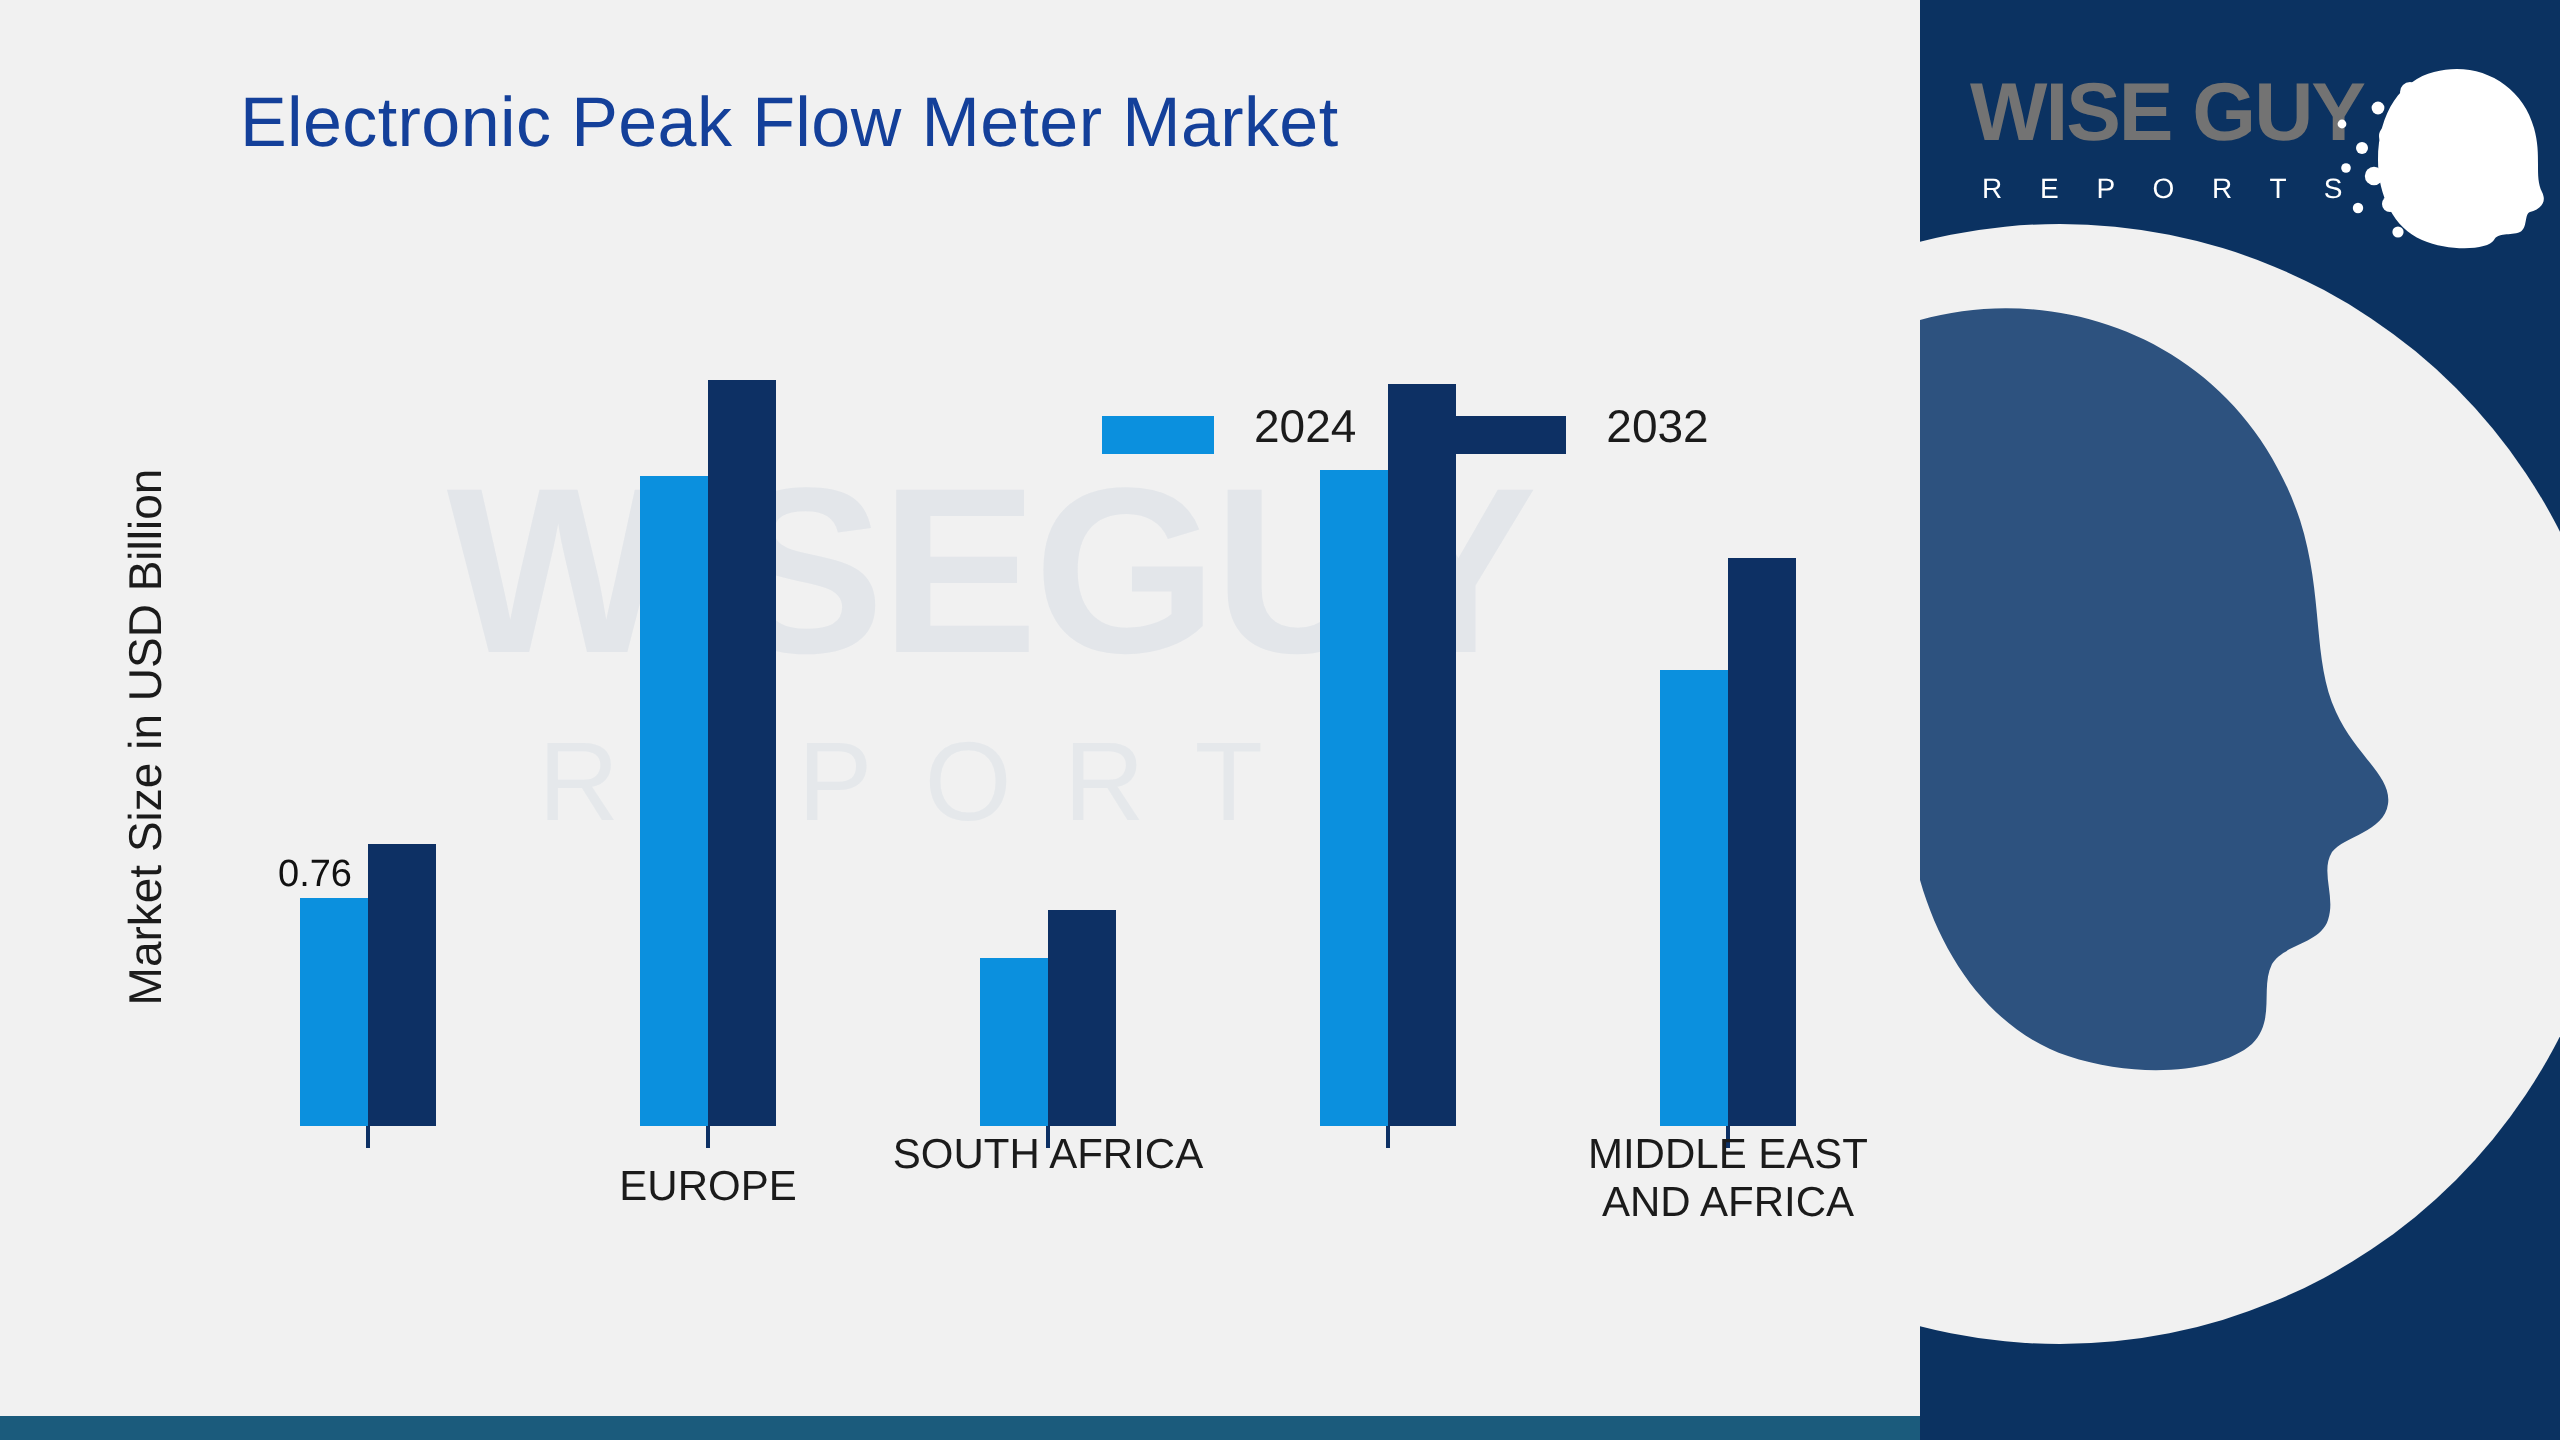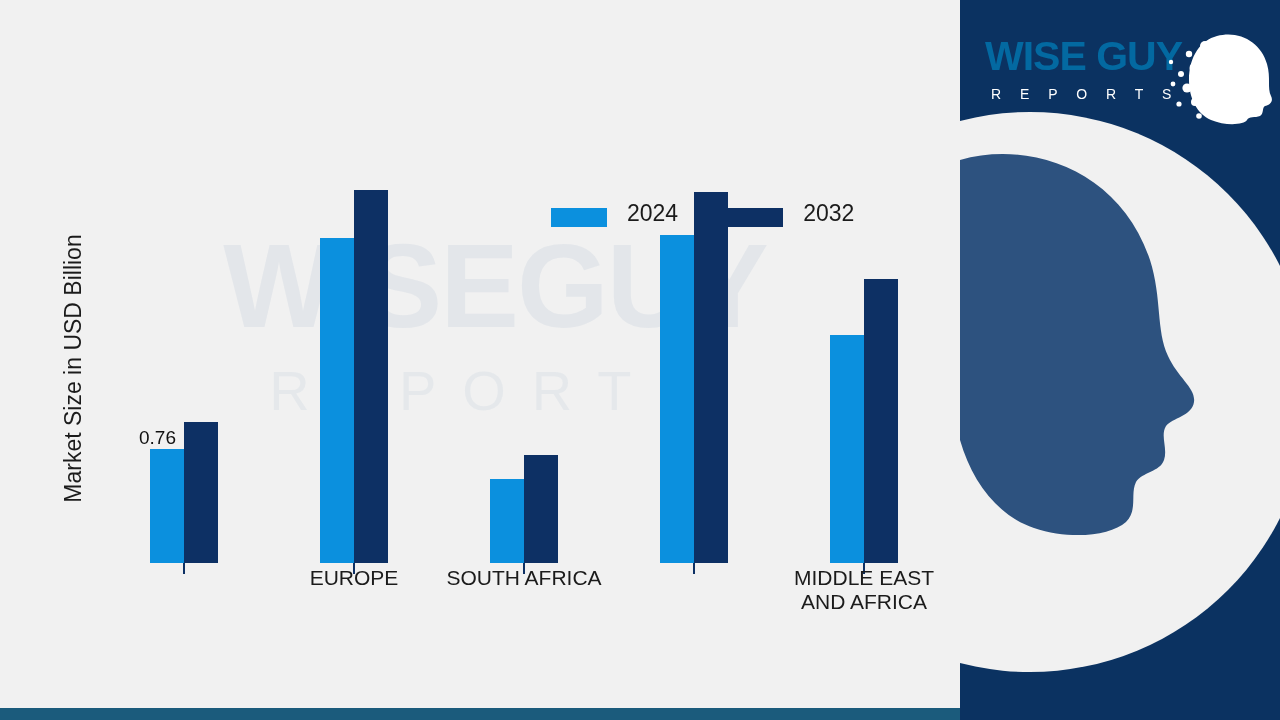--- a/index.html
+++ b/index.html
@@ -26,21 +26,21 @@
     position:absolute;left:-10px;top:130px;width:300px;height:420px;
   }
   .panel-dots{position:absolute;left:-230px;top:120px;width:420px;height:560px;}
 
   
   .logo{
     position:absolute;left:985px;top:34px;width:275px;height:86px;
   }
   .logo-word{
     position:absolute;left:0;top:0;width:215px;
-    color:#0369a1;font-size:41px;font-weight:700;letter-spacing:-1px;
+    color:#737373;font-size:41px;font-weight:700;letter-spacing:-1px;
     font-family:"Liberation Sans", sans-serif;line-height:44px;
     white-space:nowrap;
   }
   .logo-sub{
     position:absolute;left:6px;top:52px;
     color:#ffffff;font-size:14px;font-weight:500;letter-spacing:7.5px;
     font-family:Liberation Sans, sans-serif;white-space:nowrap;
   }
   .logo-head{position:absolute;left:180px;top:-6px;width:110px;height:100px;}
 
@@ -164,20 +164,21 @@
         <circle cx="38" cy="56" r="3"></circle>
           <circle cx="30" cy="74" r="4"></circle>
         <circle cx="14" cy="76" r="2.6"></circle>
           <circle cx="46" cy="70" r="2.4"></circle>
         <circle cx="6" cy="34" r="2.2"></circle>
           <circle cx="34" cy="88" r="2.8"></circle>
       </g>
     </svg>
   </div>
 
+  <div class="page-title">Electronic Peak Flow Meter Market</div>
 
   <div class="chart">
 
     <div class="watermark">
       <div class="wm-word">WISEGUY</div>
       <div class="wm-sub">REPORTS</div>
     </div>
 
     <div class="y-axis-label">Market Size in USD Billion</div>
 
@@ -193,21 +194,21 @@
       </div>
     </div>
 
     <div class="plot" id="plot">
         <div class="bar" style="left: 150px; top: 449px; width: 34px; height: 114px; background: rgb(11, 144, 222);"></div>
         <div class="bar" style="left: 184px; top: 422px; width: 34px; height: 141px; background: rgb(13, 48, 100);"></div>
         <div class="tick" style="left: 183px; top: 563px;"></div>
         <div class="bar" style="left: 320px; top: 238px; width: 34px; height: 325px; background: rgb(11, 144, 222);"></div>
         <div class="bar" style="left: 354px; top: 190px; width: 34px; height: 373px; background: rgb(13, 48, 100);"></div>
         <div class="tick" style="left: 353px; top: 563px;"></div>
-        <div class="cat-label" style="left: 274px; top: 566px; width: 160px;">EUROPE</div>
+        <div class="cat-label" style="left: 274px; top: 582px; width: 160px;">EUROPE</div>
         <div class="bar" style="left: 490px; top: 479px; width: 34px; height: 84px; background: rgb(11, 144, 222);"></div>
         <div class="bar" style="left: 524px; top: 455px; width: 34px; height: 108px; background: rgb(13, 48, 100);"></div>
         <div class="tick" style="left: 523px; top: 563px;"></div>
         <div class="cat-label" style="left: 444px; top: 566px; width: 160px;">SOUTH AFRICA</div>
         <div class="bar" style="left: 660px; top: 235px; width: 34px; height: 328px; background: rgb(11, 144, 222);"></div>
         <div class="bar" style="left: 694px; top: 192px; width: 34px; height: 371px; background: rgb(13, 48, 100);"></div>
         <div class="tick" style="left: 693px; top: 563px;"></div>
         <div class="bar" style="left: 830px; top: 335px; width: 34px; height: 228px; background: rgb(11, 144, 222);"></div>
         <div class="bar" style="left: 864px; top: 279px; width: 34px; height: 284px; background: rgb(13, 48, 100);"></div>
         <div class="tick" style="left: 863px; top: 563px;"></div>

